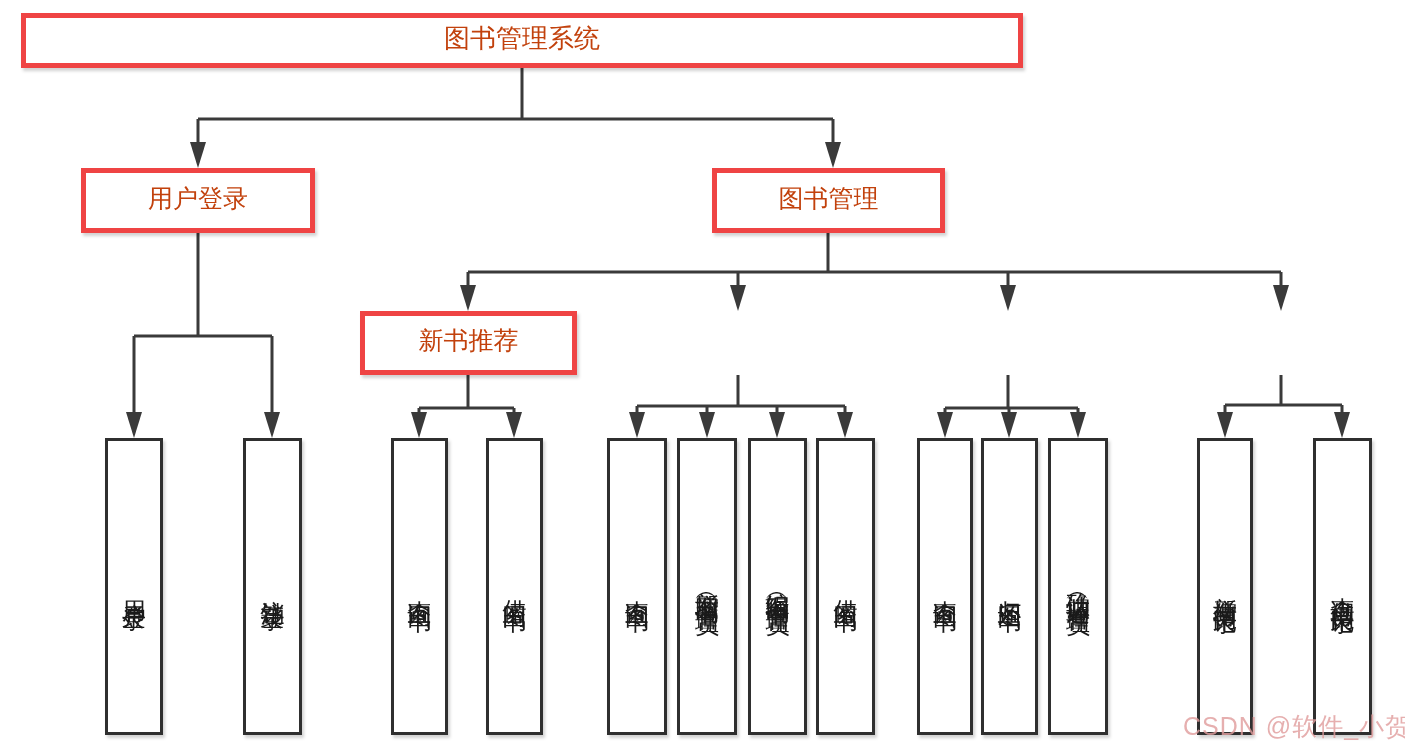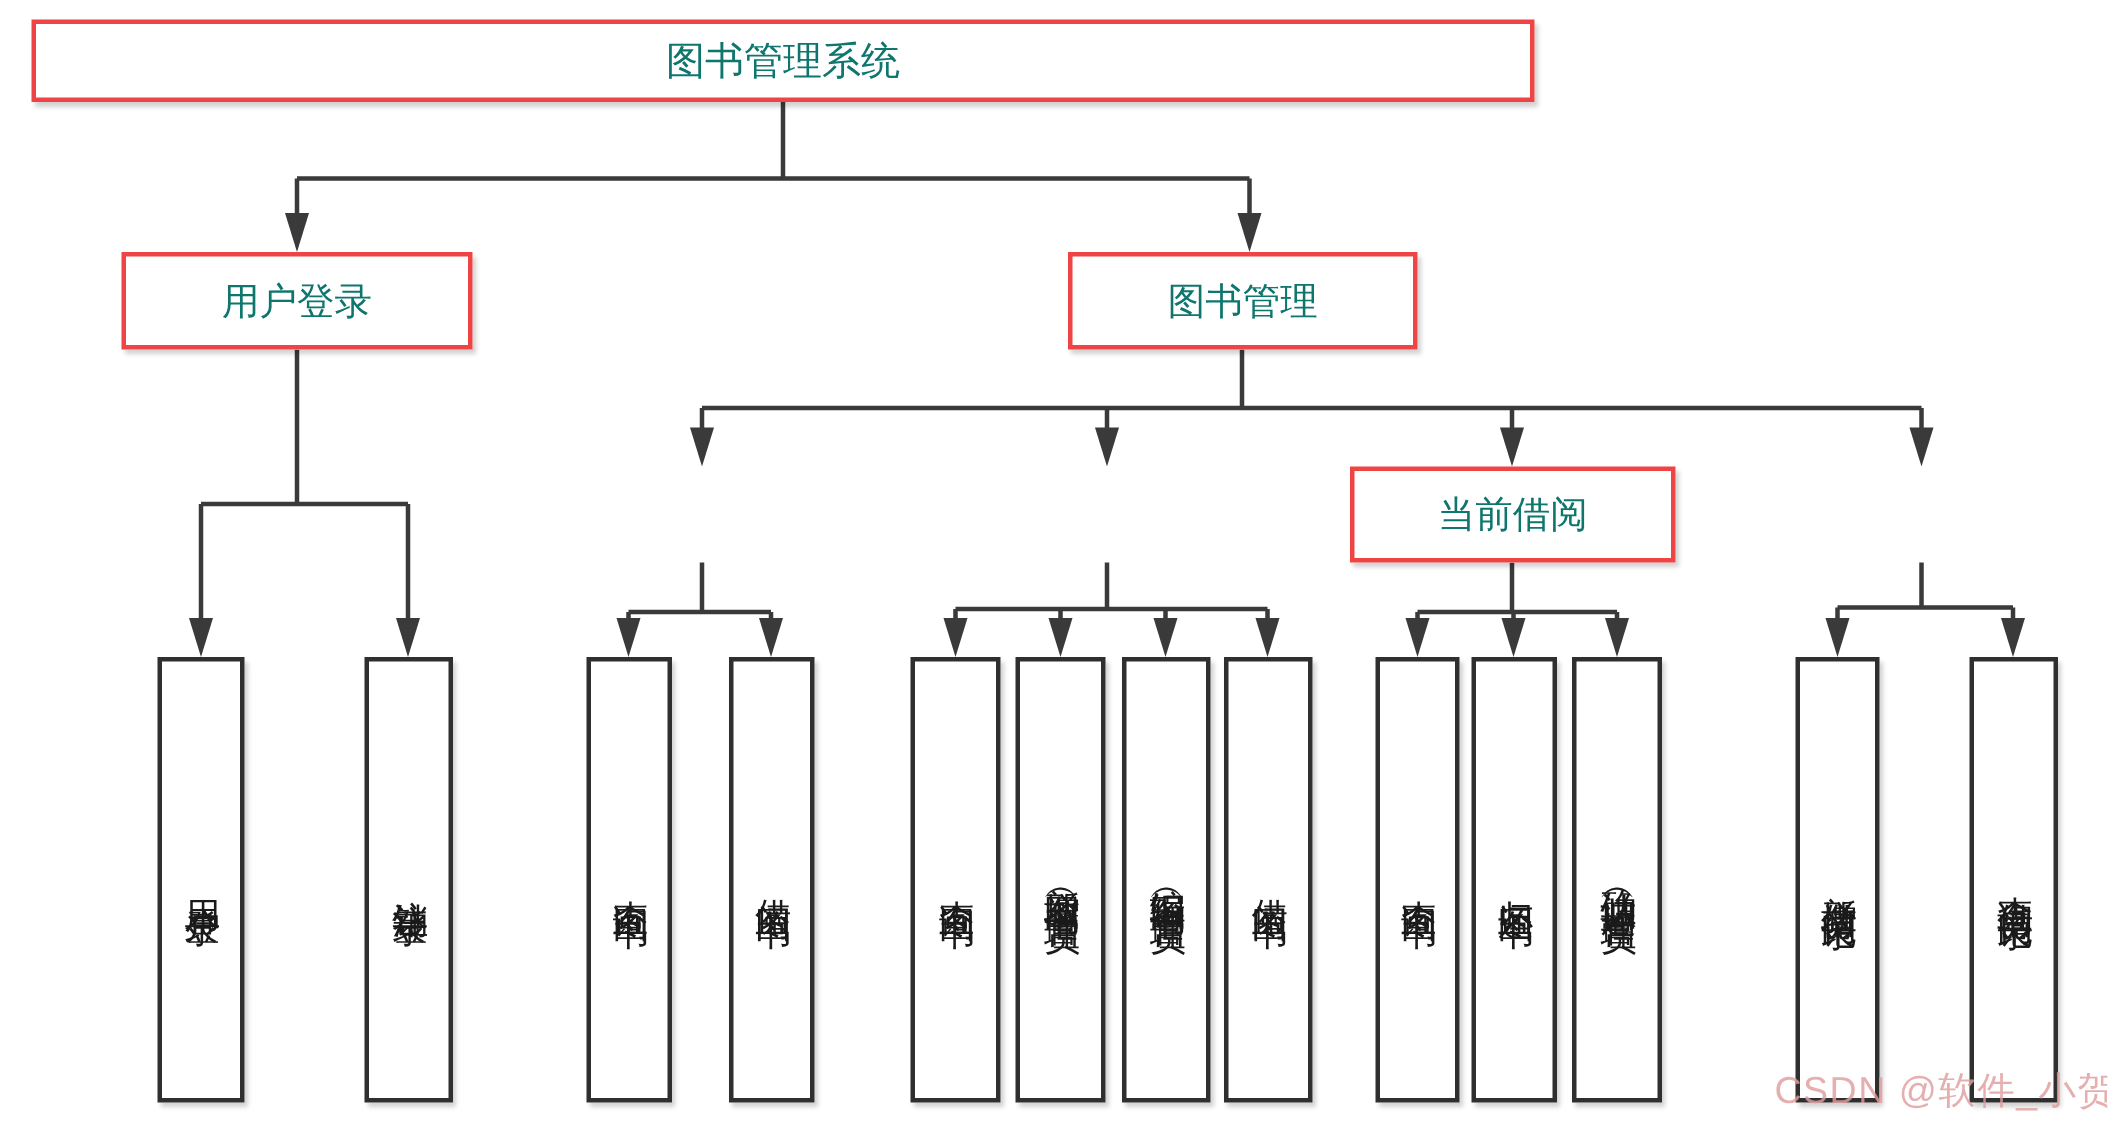--- a/index.html
+++ b/index.html
@@ -10,27 +10,28 @@
     font-family:"Liberation Sans","DejaVu Sans",sans-serif;
     overflow:hidden;
   }
   .connectors{position:absolute;left:0;top:0;width:1405px;height:747px;}
   .connectors path{stroke:#3a3a3a;stroke-width:3;fill:none;}
   .connectors polygon{fill:#3a3a3a;stroke:none;}
   .node{
     position:absolute;
     box-sizing:border-box;
     background:#ffffff;
-    border:3px solid #ef4444;
+    border:5px solid #ef4444;
     box-shadow:2px 3px 3px rgba(0,0,0,0.18);
     display:flex;align-items:center;justify-content:center;
-    color:#0f766e;
+    color:#c2410c;
     font-size:25px;
     line-height:1.2;
     white-space:nowrap;
+    font-family:Liberation Mono, monospace;
   }
   .node.root{font-size:26px;}
   .vnode{
     position:absolute;
     box-sizing:border-box;
     background:#ffffff;
     border:3px solid #2f2f2f;
     box-shadow:2px 3px 3px rgba(0,0,0,0.18);
     display:flex;align-items:center;justify-content:center;
     color:#1a1a1a;
@@ -89,21 +90,21 @@
     <path d="M1281 375 V405 M1225 405 H1342 M1225 405 V416 M1342 405 V416"></path>
     <polygon points="1217,412 1233,412 1225,438"></polygon>
     <polygon points="1334,412 1350,412 1342,438"></polygon>
   </svg>
 
   <div class="node root" style="left:21px;top:13px;width:1002px;height:55px;">图书管理系统</div>
 
   <div class="node" style="left:81px;top:168px;width:234px;height:65px;">用户登录</div>
   <div class="node" style="left:712px;top:168px;width:233px;height:65px;">图书管理</div>
 
-  <div class="node" style="left:900px;top:311px;width:217px;height:64px;">当前借阅</div>
+  <div class="node" style="left:360px;top:311px;width:217px;height:64px;">新书推荐</div>
 
   <div class="vnode" style="left:105px;top:438px;width:58px;height:297px;">用户登录</div>
   <div class="vnode" style="left:243px;top:438px;width:59px;height:297px;">注销登录</div>
 
   <div class="vnode" style="left:391px;top:438px;width:57px;height:297px;">查询图书</div>
   <div class="vnode" style="left:486px;top:438px;width:57px;height:297px;">借阅图书</div>
 
   <div class="vnode" style="left:607px;top:438px;width:60px;height:297px;">查询图书</div>
   <div class="vnode" style="left:677px;top:438px;width:60px;height:297px;">新增图书（管理员）</div>
   <div class="vnode" style="left:748px;top:438px;width:59px;height:297px;">编辑图书（管理员）</div>

